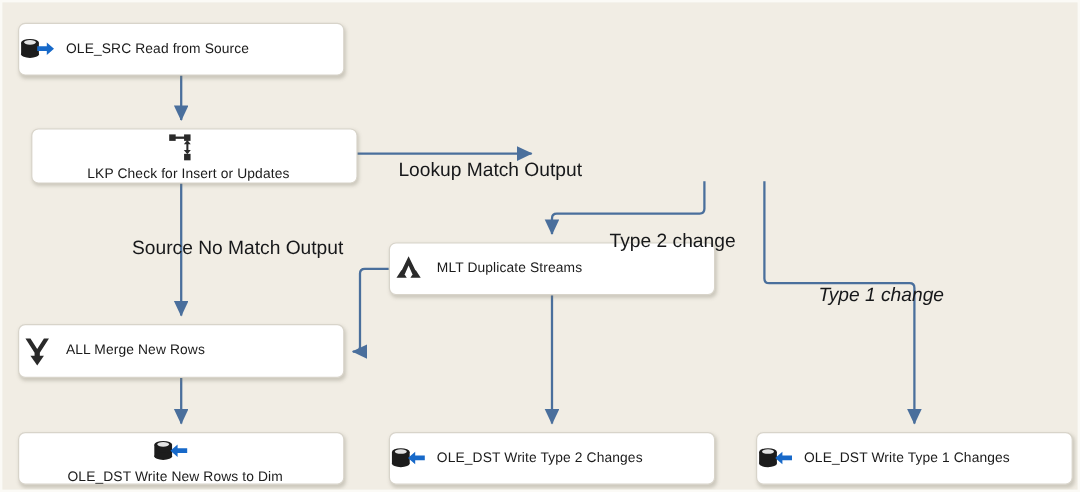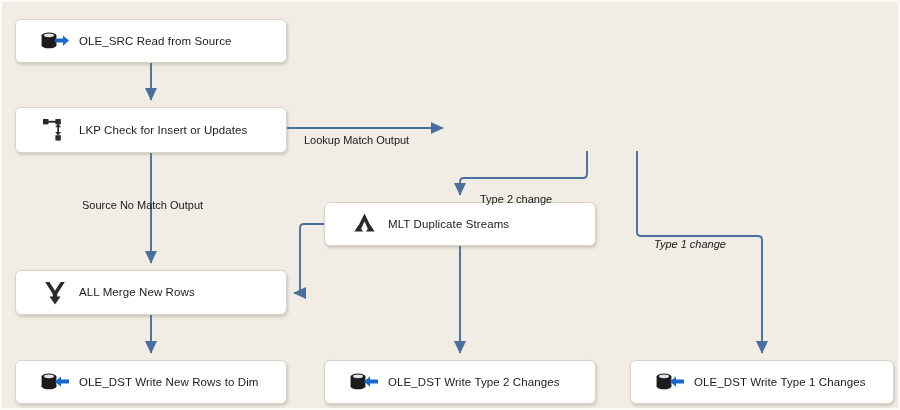--- a/index.html
+++ b/index.html
@@ -27,52 +27,53 @@
   }
   .node {
     position: absolute;
     background: #ffffff;
     border: 1px solid #d8d4ca;
     border-radius: 6px;
     box-shadow: 1px 2px 3px rgba(120,115,100,0.30);
     display: flex;
     align-items: center;
     box-sizing: border-box;
-    padding: 0 10px 0 24px;
+    padding: 0 10px 0 0;
   }
   .node .icon {
     flex: 0 0 auto;
     width: 30px;
     height: 30px;
     margin-right: 9px;
     display: flex;
     align-items: center;
     justify-content: center;
   }
   .node .label {
     font-size: 11.5px;
     color: #1b1b1b;
     line-height: 1.25;
     letter-spacing: 0.1px;
   }
   .edge-label {
     position: absolute;
-    font-size: 11px;
+    font-size: 16px;
     color: #17181a;
     white-space: nowrap;
     font-family: "Liberation Sans", sans-serif;
+    margin-left: 28px;
   }
 
   
   #node-ole-src      { left: 13px;  top: 17px;  width: 272px; height: 44px; }
-  #node-lkp          { left: 13px;  top: 105px; width: 272px; height: 46px; }
+  #node-lkp          { left: 24px;  top: 105px; width: 272px; height: 46px; flex-direction: column; }
   #node-cspl         { left: 448px; top: 103px; width: 272px; height: 46px; }
   #node-mlt          { left: 322px; top: 200px; width: 272px; height: 44px; }
   #node-all          { left: 13px;  top: 268px; width: 272px; height: 45px; }
-  #node-dst-new      { left: 13px;  top: 358px; width: 272px; height: 44px; }
+  #node-dst-new      { left: 13px;  top: 358px; width: 272px; height: 44px; flex-direction: column; }
   #node-dst-type2    { left: 322px; top: 358px; width: 272px; height: 44px; }
   #node-dst-type1    { left: 628px; top: 358px; width: 264px; height: 44px; }
 
   #label-lookup-match    { left: 302px; top: 132px; }
   #label-lookup-nomatch  { left: 80px;  top: 197px; }
   #label-type2           { left: 478px; top: 191px; }
   #label-type1           { left: 652px; top: 236px; font-style: italic; }
 </style>
 </head>
 <body>

